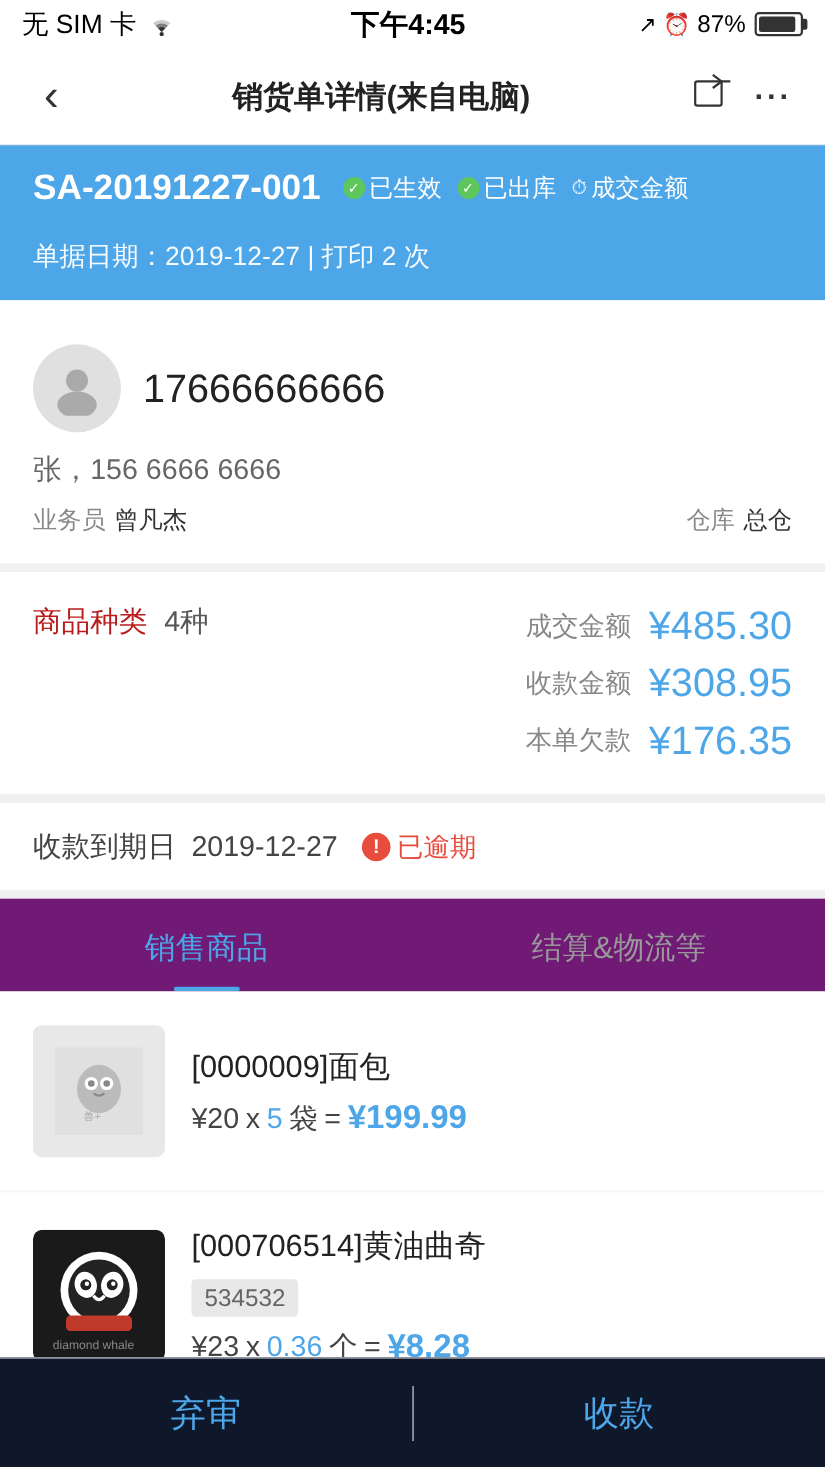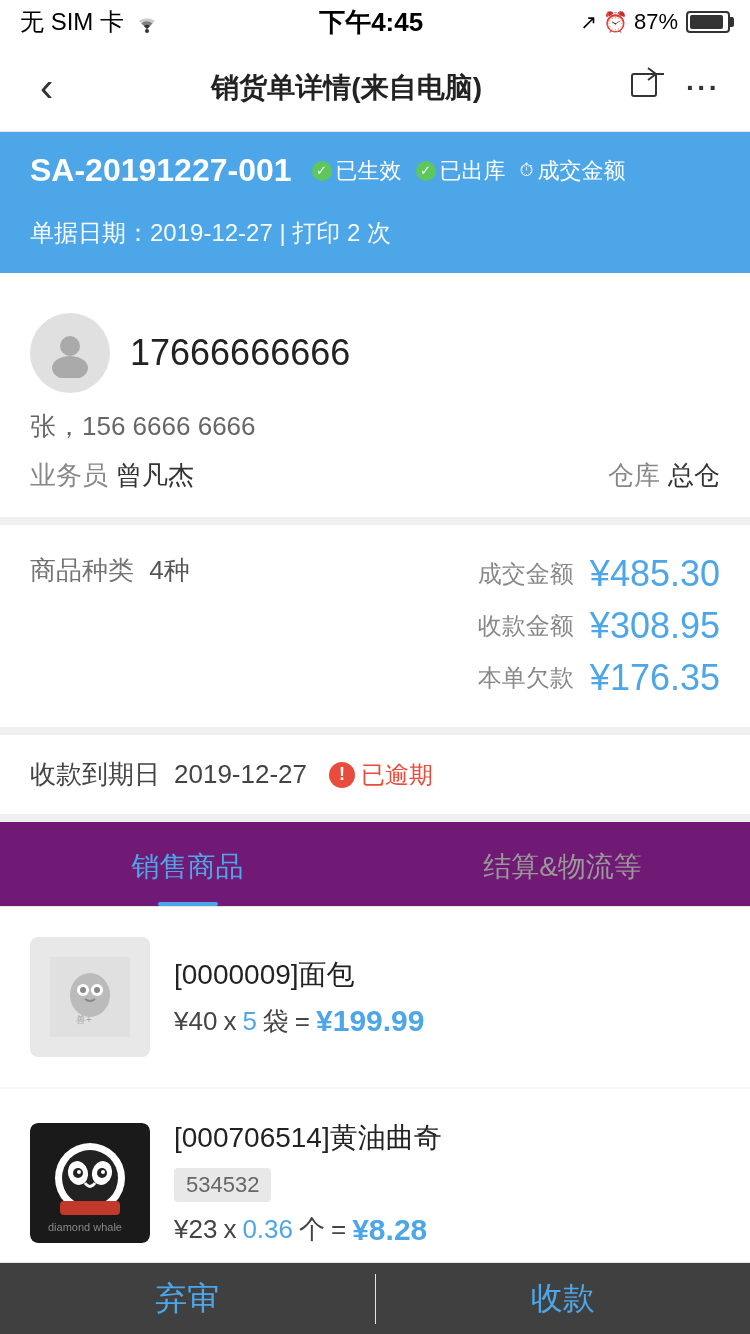--- a/index.html
+++ b/index.html
@@ -162,21 +162,21 @@
       color: #222;
     }
     .customer-info {
       font-size: 26px;
       color: #666;
       margin-bottom: 14px;
     }
     .customer-detail-row {
       display: flex;
       align-items: flex-end;
-      font-size: 26px;
+      font-size: 22px;
       color: #444;
       gap: 0;
     }
     .detail-label {
       color: #888;
       margin-right: 8px;
     }
     .detail-value {
       color: #333;
       font-weight: 500;
@@ -191,21 +191,21 @@
       padding: 28px 30px;
       border-bottom: 8px solid #f0f0f0;
       display: flex;
       justify-content: space-between;
       align-items: flex-start;
     }
     .summary-left {
       font-size: 26px;
       color: #555;
     }
-    .summary-left-label { margin-right: 8px; color: #737373; text-align: center; }
+    .summary-left-label { margin-right: 8px; color: #b91c1c; text-align: center; }
     .summary-right {
       text-align: right;
     }
     .summary-row {
       display: flex;
       align-items: center;
       margin-bottom: 10px;
       gap: 16px;
     }
     .summary-row:last-child { margin-bottom: 0; }
@@ -338,22 +338,22 @@
       font-weight: 600;
       font-size: 30px;
     }
 
     
     .bottom-actions {
       position: fixed;
       bottom: 0;
       left: 0;
       width: 750px;
-      height: 72px;
-      background: #404040;
+      height: 100px;
+      background: #0f172a;
       border-top: 1px solid #e5e5e5;
       display: flex;
     }
     .action-btn {
       flex: 1;
       display: flex;
       align-items: center;
       justify-content: center;
       font-size: 32px;
       cursor: pointer;
@@ -504,21 +504,21 @@
         <circle cx="47" cy="33" r="6" fill="#fff"></circle>
         <circle cx="33" cy="33" r="3" fill="#888"></circle>
         <circle cx="47" cy="33" r="3" fill="#888"></circle>
         <path d="M35 42 Q40 46 45 42" stroke="#888" stroke-width="2" fill="none"></path>
         <text x="26" y="66" font-size="10" fill="#aaa" font-family="sans-serif">兽+</text>
       </svg>
     </div>
     <div class="product-info">
       <div class="product-name">[0000009]面包</div>
       <div class="product-price-row">
-        <span>¥40</span>
+        <span>¥20</span>
         <span> x </span>
         <span class="product-qty">5</span>
         <span>袋</span>
         <span> = </span>
         <span class="product-total">¥199.99</span>
       </div>
     </div>
   </div>
 
   <div class="product-item">

